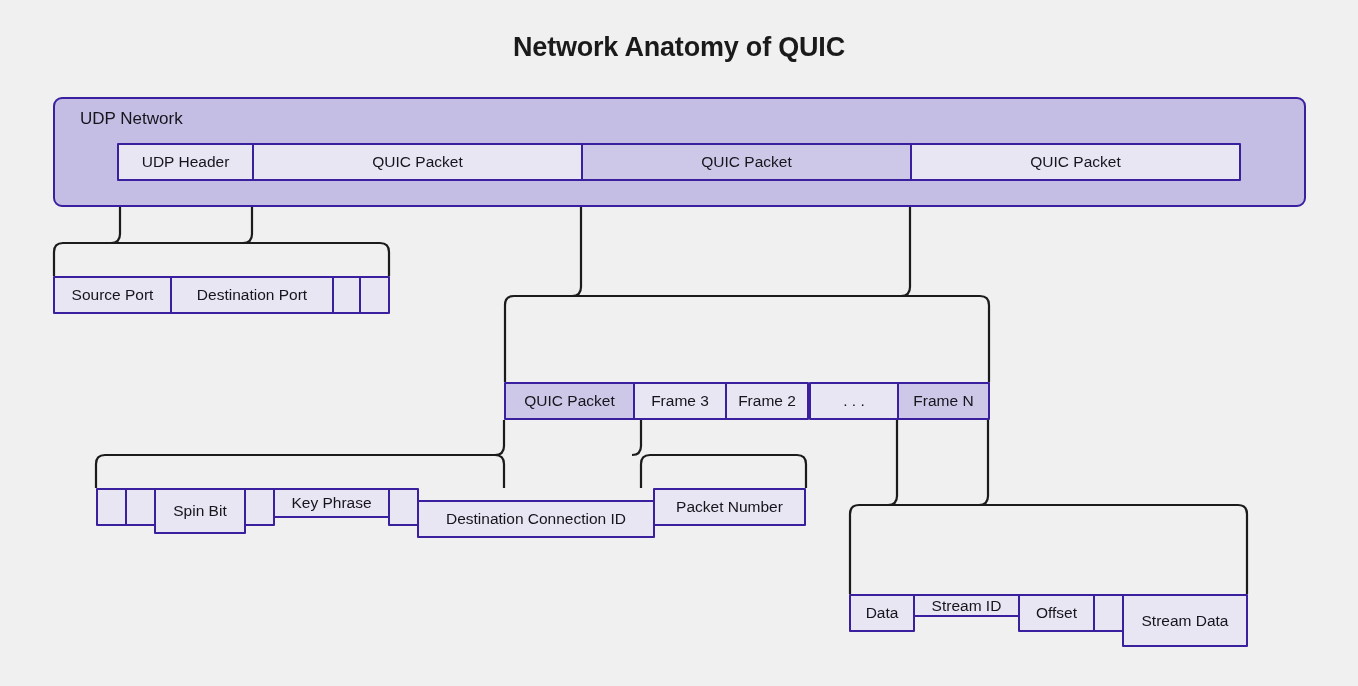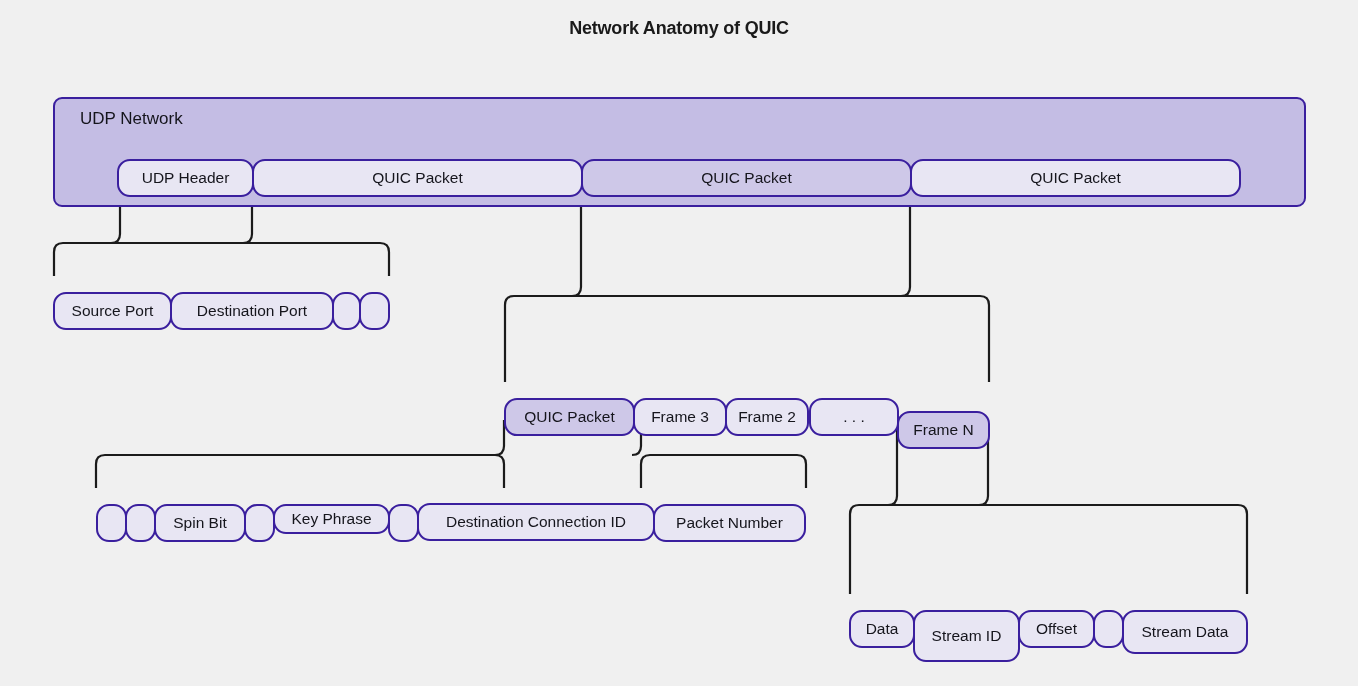--- a/index.html
+++ b/index.html
@@ -16,24 +16,24 @@
   #stage {
     position: relative;
     width: 1358px;
     height: 686px;
   }
 
   
   .title {
     position: absolute;
     left: 0;
-    top: 18px;
+    top: 32px;
     width: 1358px;
     text-align: center;
-    font-size: 18px;
+    font-size: 27px;
     font-weight: bold;
     color: #1a1a1a;
     letter-spacing: -0.2px;
   }
 
   
   #wires {
     position: absolute;
     left: 0;
     top: 0;
@@ -47,29 +47,28 @@
     stroke-width: 2.2;
     stroke-linecap: butt;
     stroke-linejoin: round;
   }
 
   
   .box {
     position: absolute;
     box-sizing: border-box;
     border: 2px solid #3a1f9e;
-    border-radius: 13px;
+    border-radius: 1px;
     background: #e8e6f3;
     display: flex;
     align-items: center;
     justify-content: center;
     font-size: 15.5px;
     color: #15151c;
     white-space: nowrap;
-    margin-top: 16px;
   }
   .box.hl { background: #cec8e8; }
 
   
   .datagram {
     position: absolute;
     left: 53px;
     top: 97px;
     width: 1253px;
     height: 110px;
@@ -110,29 +109,29 @@
       <div class="box hl" style="left: 581px; top: 143px; width: 331px; height: 38px;">QUIC Packet</div>
       <div class="box" style="left: 910px; top: 143px; width: 331px; height: 38px;">QUIC Packet</div>
       <div class="box" style="left: 53px; top: 276px; width: 119px; height: 38px;">Source Port</div>
       <div class="box" style="left: 170px; top: 276px; width: 164px; height: 38px;">Destination Port</div>
       <div class="box" style="left: 332px; top: 276px; width: 29px; height: 38px;"></div>
       <div class="box" style="left: 359px; top: 276px; width: 31px; height: 38px;"></div>
       <div class="box hl" style="left: 504px; top: 382px; width: 131px; height: 38px;">QUIC Packet</div>
       <div class="box" style="left: 633px; top: 382px; width: 94px; height: 38px;">Frame 3</div>
       <div class="box" style="left: 725px; top: 382px; width: 84px; height: 38px;">Frame 2</div>
       <div class="box" style="left: 809px; top: 382px; width: 90px; height: 38px;">. . .</div>
-      <div class="box hl" style="left: 897px; top: 395px; width: 93px; height: 38px;">Frame N</div>
+      <div class="box hl" style="left: 897px; top: 382px; width: 93px; height: 38px;">Frame N</div>
       <div class="box" style="left: 96px; top: 488px; width: 31px; height: 38px;"></div>
       <div class="box" style="left: 125px; top: 488px; width: 31px; height: 38px;"></div>
-      <div class="box" style="left: 154px; top: 488px; width: 92px; height: 38px;">Spin Bit</div>
+      <div class="box" style="left: 154px; top: 488px; width: 92px; height: 46px;">Spin Bit</div>
       <div class="box" style="left: 244px; top: 488px; width: 31px; height: 38px;"></div>
       <div class="box" style="left: 273px; top: 488px; width: 117px; height: 30px;">Key Phrase</div>
       <div class="box" style="left: 388px; top: 488px; width: 31px; height: 38px;"></div>
-      <div class="box" style="left: 417px; top: 487px; width: 238px; height: 38px;">Destination Connection ID</div>
+      <div class="box" style="left: 417px; top: 500px; width: 238px; height: 38px;">Destination Connection ID</div>
       <div class="box" style="left: 653px; top: 488px; width: 153px; height: 38px;">Packet Number</div>
       <div class="box" style="left: 849px; top: 594px; width: 66px; height: 38px;">Data</div>
-      <div class="box" style="left: 913px; top: 594px; width: 107px; height: 52px;">Stream ID</div>
+      <div class="box" style="left: 913px; top: 594px; width: 107px; height: 23px;">Stream ID</div>
       <div class="box" style="left: 1018px; top: 594px; width: 77px; height: 38px;">Offset</div>
       <div class="box" style="left: 1093px; top: 594px; width: 31px; height: 38px;"></div>
-      <div class="box" style="left: 1122px; top: 594px; width: 126px; height: 44px;">Stream Data</div>
+      <div class="box" style="left: 1122px; top: 594px; width: 126px; height: 53px;">Stream Data</div>
     </div>
 
 </div>
 
 </body></html>

